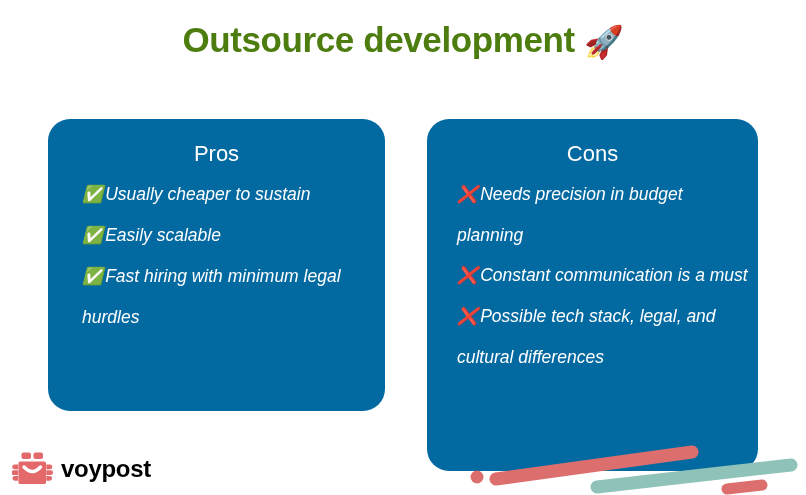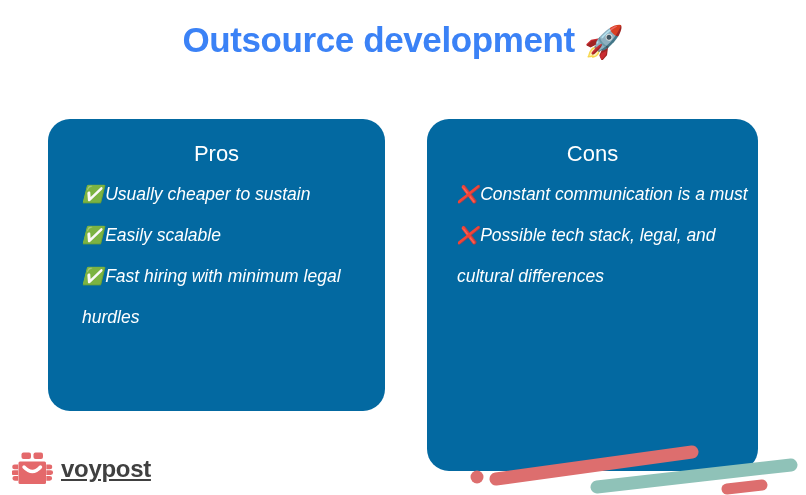--- a/index.html
+++ b/index.html
@@ -18,21 +18,21 @@
   }
 
   
   #title {
     position:absolute;
     left:0; top:20px;
     width:806px;
     text-align:center;
     font-size:35px;
     font-weight:bold;
-    color:#3b82f6;
+    color:#4d7c0f;
     letter-spacing:-0.4px;
     white-space:nowrap;
   }
   #title .rocket {
     font-size:32px;
     vertical-align:-1px;
   }
 
   
   .card {
@@ -80,24 +80,23 @@
     position:absolute;
     left:12px; top:452px;
     display:flex;
     align-items:center;
     gap:7px;
   }
   #logo-mark { display:block; }
   #logo-word {
     font-size:24px;
     font-weight:bold;
-    color:#404040;
+    color:#000000;
     letter-spacing:-0.3px;
     line-height:24px;
-    text-decoration:underline;
   }
 
   
   #decor {
     position:absolute;
     left:455px; top:438px;
     width:351px; height:57px;
   }
 </style>
 </head>
@@ -124,20 +123,23 @@
       <li>
         <span class="mark">✅</span><span>Fast hiring with minimum legal hurdles</span>
       </li>
     </ul>
   </div>
 
   
   <div id="card-cons" class="card">
     <div class="card-title">Cons</div>
     <ul class="card-list">
+      <li>
+        <span class="mark">❌</span><span>Needs precision in budget planning</span>
+      </li>
       <li>
         <span class="mark">❌</span><span>Constant communication is a must</span>
       </li>
       <li>
         <span class="mark">❌</span><span>Possible tech stack, legal, and cultural differences</span>
       </li>
     </ul>
   </div>
 
   

